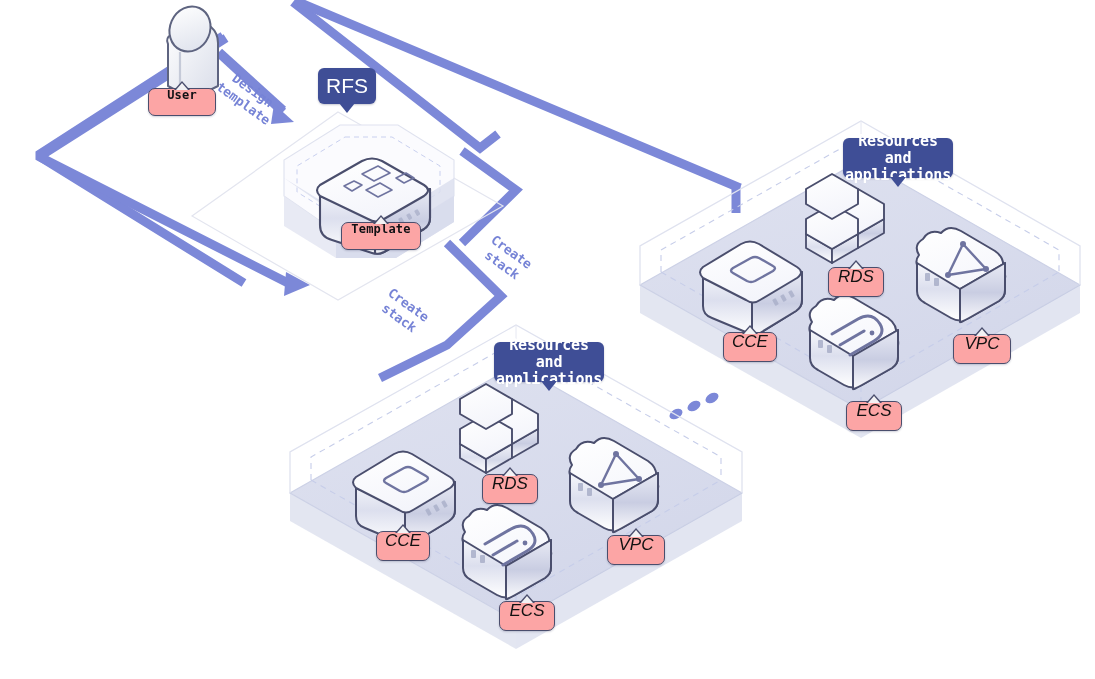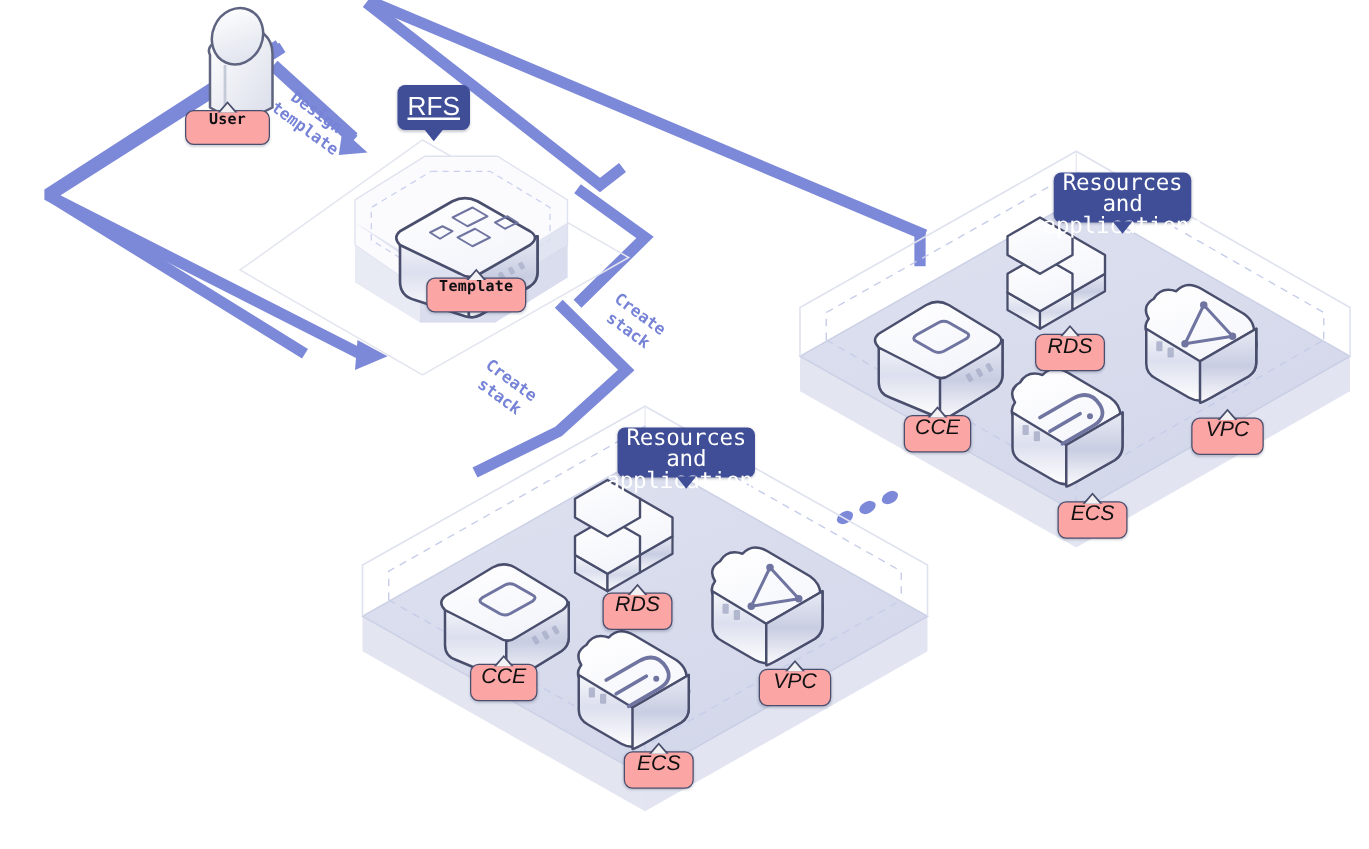--- a/index.html
+++ b/index.html
@@ -55,24 +55,24 @@
     z-index:45;
     box-shadow:0 1px 2px rgba(30,35,70,.25);
   }
   .badge .btail{
     position:absolute;bottom:-9px;left:50%;margin-left:-8px;
     width:0;height:0;
     border-left:8px solid transparent;
     border-right:8px solid transparent;
     border-top:10px solid #3f4e96;
   }
-  .badge.big{font-size:21px;font-weight:400;font-family:"Liberation Sans",sans-serif;text-decoration:underline;}
+  .badge.big{font-size:21px;font-weight:400;font-family:"Liberation Sans",sans-serif;}
   .badge.small{
     font-family:"DejaVu Sans Mono","Liberation Mono",monospace;
-    font-size:18px;font-weight:400;line-height:17px;letter-spacing:-.2px;justify-content:space-between;
+    font-size:15px;font-weight:700;line-height:17px;letter-spacing:-.2px;
   }
   .badge.small span{display:block;}
 
   
   .pathlabel{
     position:absolute;
     font-family:"DejaVu Sans Mono","Liberation Mono",monospace;
     font-size:13px;font-weight:700;color:#7683d6;
     line-height:16px;text-align:center;white-space:nowrap;
     z-index:30;pointer-events:none;

